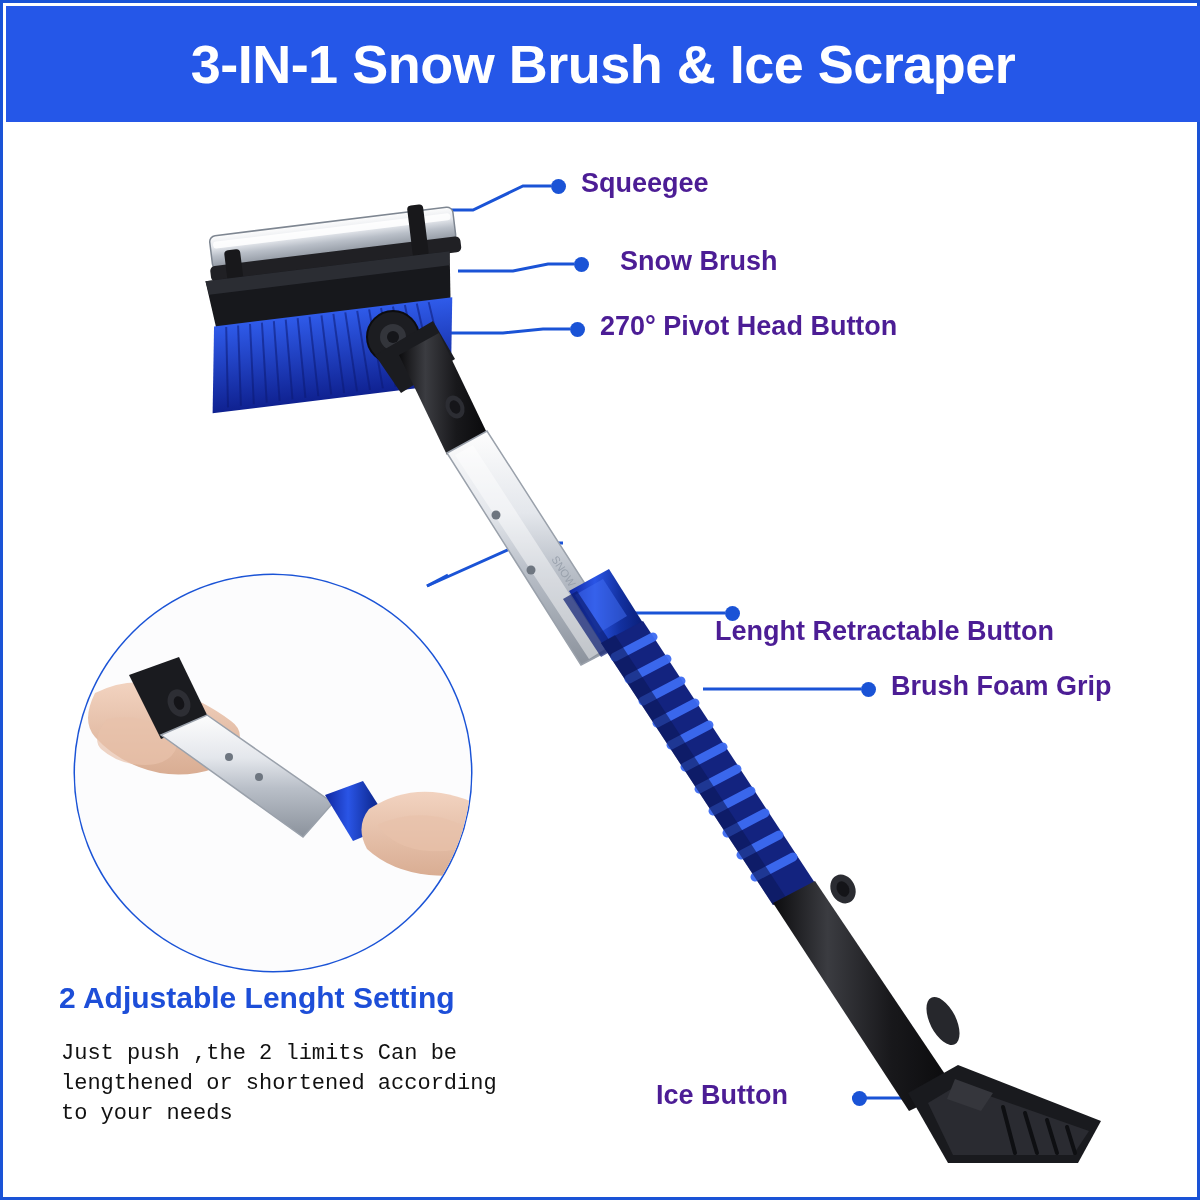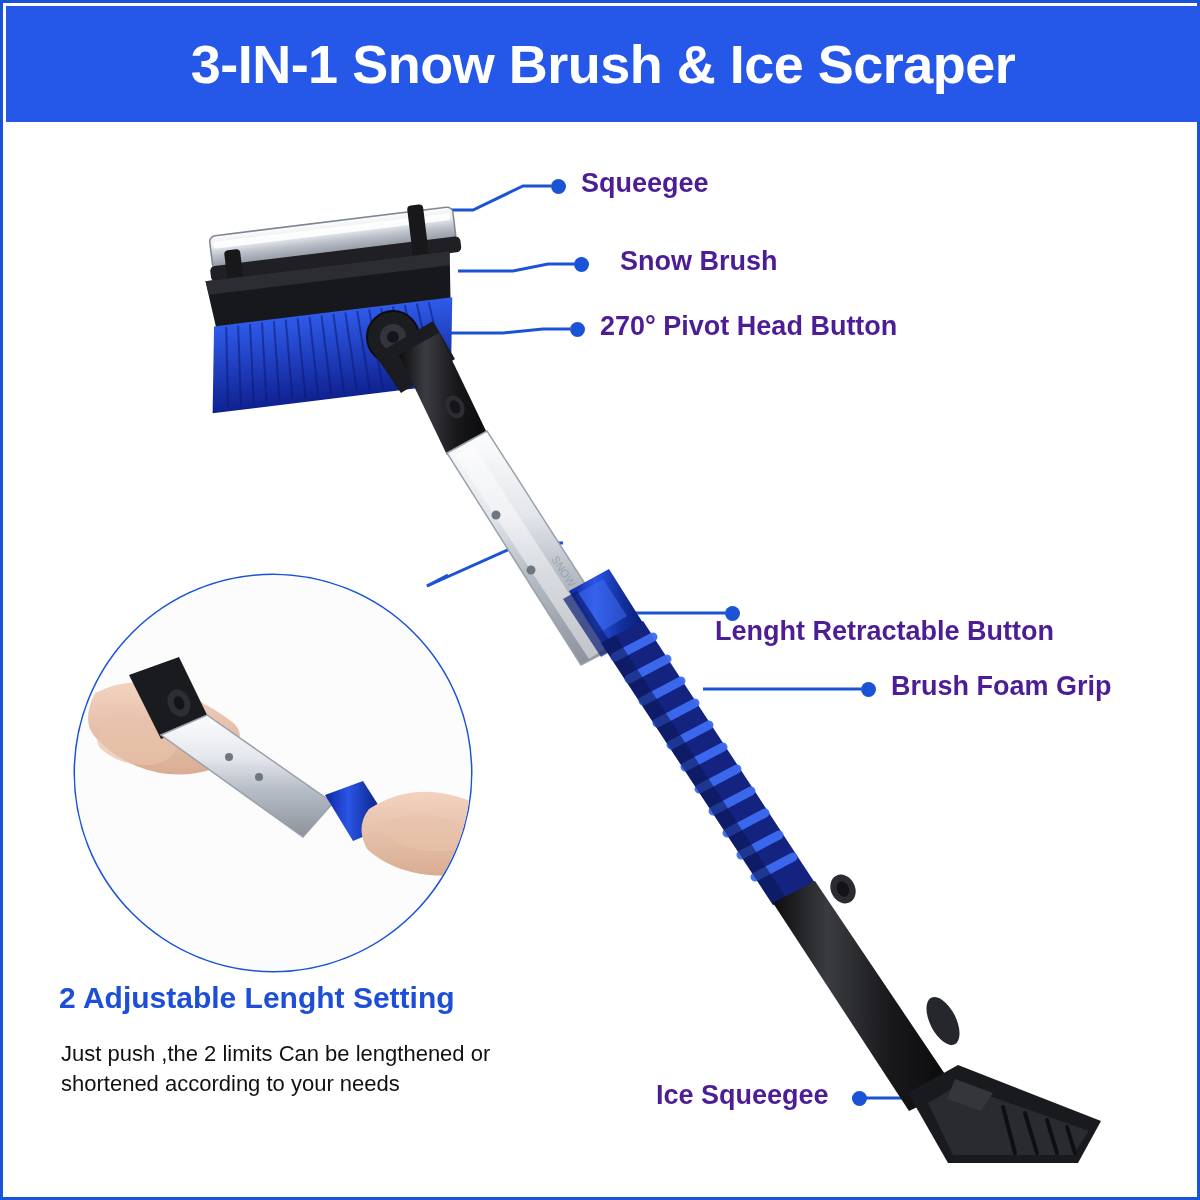--- a/index.html
+++ b/index.html
@@ -70,20 +70,21 @@
   }
   .adj-body {
     position: absolute;
     left: 58px;
     top: 1036px;
     width: 470px;
     font-size: 22px;
     line-height: 30px;
     color: #111;
     font-weight: 500;
+    font-family: Liberation Mono, monospace;
   }
   
   #art {
     position: absolute;
     left: 0;
     top: 0;
     width: 1200px;
     height: 1200px;
     pointer-events: none;
   }
@@ -282,18 +283,18 @@
   <div class="dot" style="left:567px; top:319px;"></div>
   <div class="callout" style="left:597px; top:308px;">270° Pivot Head Button</div>
 
   <div class="dot" style="left:722px; top:603px;"></div>
   <div class="callout" style="left:712px; top:592px;margin-top:21px;">Lenght Retractable Button</div>
 
   <div class="dot" style="left:858px; top:679px;"></div>
   <div class="callout" style="left:888px; top:668px;">Brush Foam Grip</div>
 
   <div class="dot" style="left:849px; top:1088px;"></div>
-  <div class="callout" style="left:653px; top:1077px;">Ice Squeegee</div>
+  <div class="callout" style="left:653px; top:1077px;">Ice Button</div>
 
   <div class="adj-title">2 Adjustable Lenght Setting</div>
   <div class="adj-body">Just push ,the 2 limits Can be lengthened or shortened according to your needs</div>
 
 </div>
 
 </body></html>

